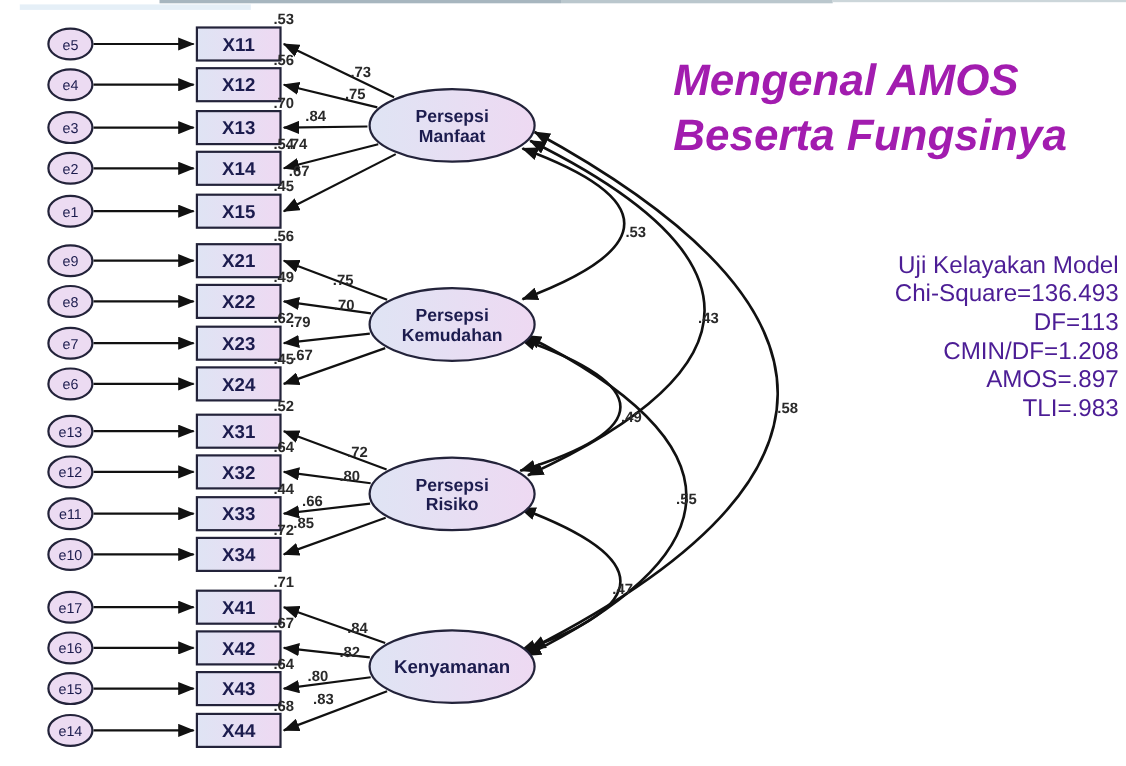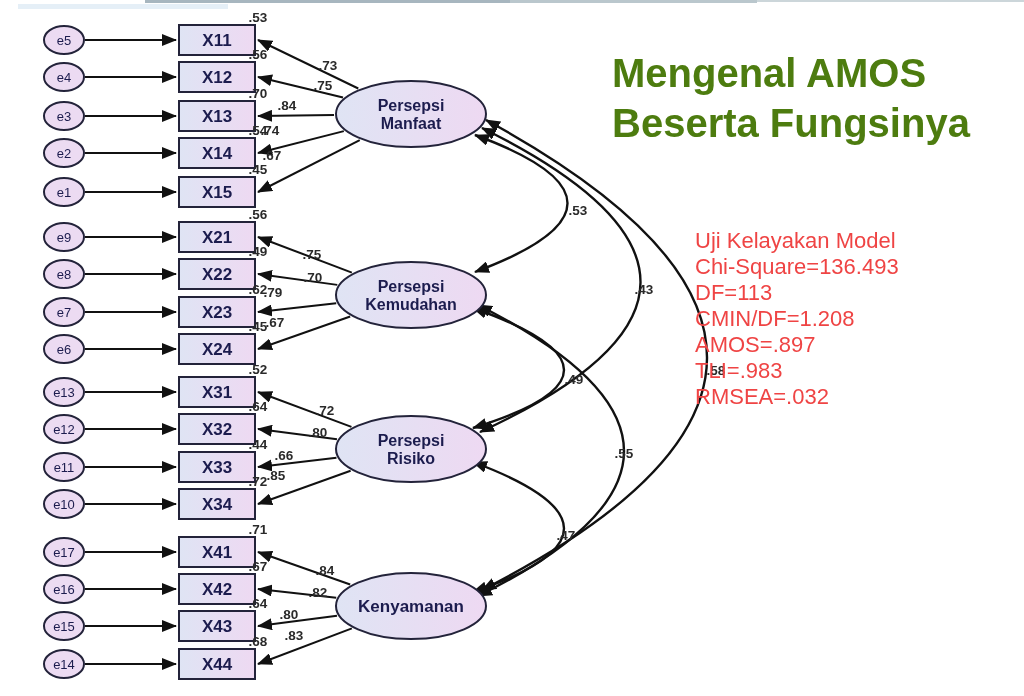--- a/index.html
+++ b/index.html
@@ -6,22 +6,22 @@
   .slide{position:relative;width:1024px;height:696px;background:#ffffff;overflow:hidden;
          font-family:"Liberation Sans",sans-serif;}
   .topbar{position:absolute;top:0;height:3px;}
   .topbar.b1{left:145px;width:365px;background:#a7b6bf;}
   .topbar.b2{left:510px;width:247px;background:#bac7cd;}
   .topbar.b3{left:757px;width:267px;background:#ccd6da;height:2px;}
   .topblue{position:absolute;left:18px;top:4px;width:210px;height:5px;background:#dce9f4;opacity:.75;}
   svg.diagram{position:absolute;left:0;top:0;}
   .title{position:absolute;left:612px;top:48px;width:400px;
          font-weight:bold;font-size:40px;line-height:50px;letter-spacing:0px;}
-  .fitstats{position:absolute;left:695px;top:228px;width:322px;text-align:left;
-            font-size:22px;line-height:26px;color:#ef4444;}
+  .fitstats{position:absolute;left:695px;top:228px;width:322px;text-align:right;
+            font-size:22px;line-height:26px;color:#4c1d95;}
   .fitstats div{white-space:nowrap;}
 </style>
 </head>
 <body>
 
 <div class="slide">
 
   <div class="topbar b1"></div>
   <div class="topbar b2"></div>
   <div class="topbar b3"></div>
@@ -200,28 +200,27 @@
         <text x="411" y="612" text-anchor="middle" font-size="17" font-weight="bold" fill="#1c1c4e">Kenyamanan</text>
         <text x="578" y="215" text-anchor="middle" font-size="13.5" font-weight="bold" fill="#2a2a2a">.53</text>
         <text x="644" y="294" text-anchor="middle" font-size="13.5" font-weight="bold" fill="#2a2a2a">.43</text>
         <text x="716" y="375" text-anchor="middle" font-size="13.5" font-weight="bold" fill="#2a2a2a">.58</text>
         <text x="574" y="384" text-anchor="middle" font-size="13.5" font-weight="bold" fill="#2a2a2a">.49</text>
         <text x="624" y="458" text-anchor="middle" font-size="13.5" font-weight="bold" fill="#2a2a2a">.55</text>
         <text x="566" y="540" text-anchor="middle" font-size="13.5" font-weight="bold" fill="#2a2a2a">.47</text>
       </g>
   </svg>
 
-  <div class="title" style="color: #4d7c0f;">
+  <div class="title" style="color: #a21caf; font-style: italic;">
     <div>Mengenal AMOS</div>
     <div>Beserta Fungsinya</div>
   </div>
 
   <div class="fitstats">
     <div>Uji Kelayakan Model</div>
     <div>Chi-Square=136.493</div>
     <div>DF=113</div>
     <div>CMIN/DF=1.208</div>
     <div>AMOS=.897</div>
     <div>TLI=.983</div>
-    <div>RMSEA=.032</div>
   </div>
 
 </div>
 
 </body></html>

